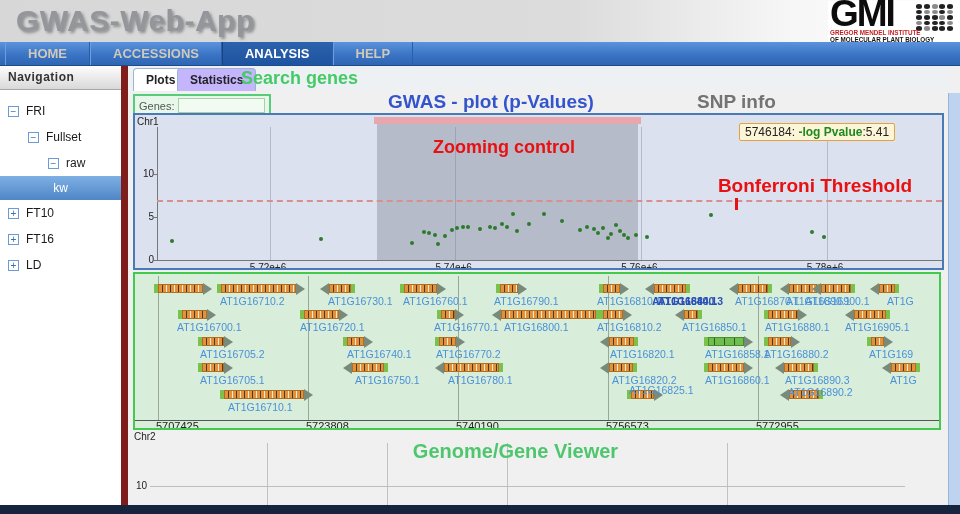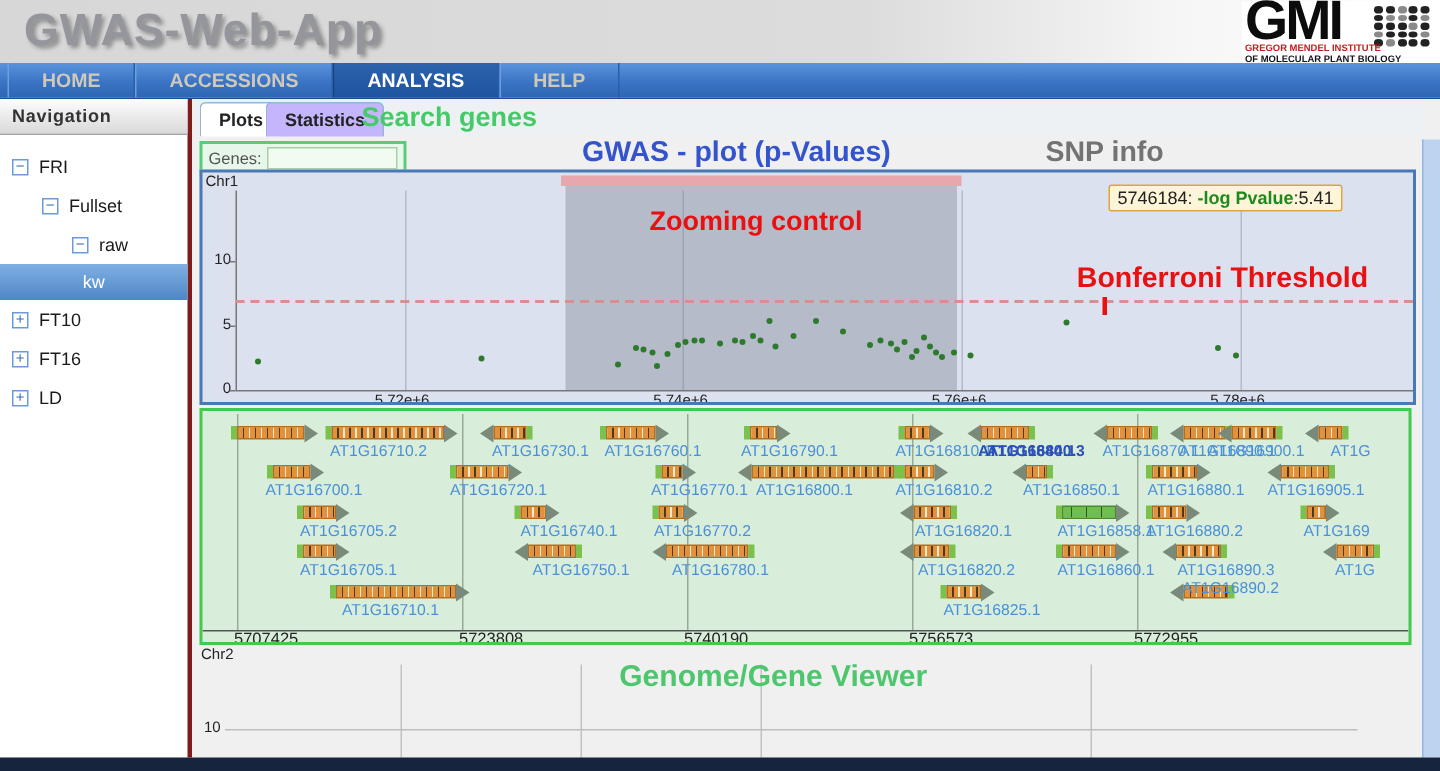--- a/index.html
+++ b/index.html
@@ -19,21 +19,21 @@
   .logo-line2{position:absolute;left:2px;top:35px;font-size:6.3px;font-weight:bold;color:#141414;white-space:nowrap;}
   
   .navbar{position:absolute;left:0;top:42px;width:960px;height:24px;
           background:linear-gradient(#5b93dd,#3a74c4 55%,#2f66b4);border-bottom:1px solid #1c4c8c;
           display:flex;align-items:stretch;padding-left:5px;box-sizing:border-box;}
   .nav-item{display:flex;align-items:center;padding:0 22px;font-size:13px;font-weight:bold;
             color:#cfc9ba;border-right:1px solid #2a5ea8;border-left:1px solid #6b9fe0;cursor:pointer;}
   .nav-item.active{background:linear-gradient(#2d63ac,#1d53a0);color:#ffffff;border-left-color:#17437f;}
   
   .sidebar{position:absolute;left:0;top:66px;width:128px;height:439px;background:#ffffff;
-           border-right:3px solid #7f1d1d;box-sizing:border-box;}
+           border-right:7px solid #7f1d1d;box-sizing:border-box;}
   .sidebar-header{height:23px;line-height:23px;background:linear-gradient(#fdfdfd,#d9d9d9);
                   border-bottom:1px solid #a6a6a6;font-size:12px;font-weight:bold;color:#333;
                   padding-left:8px;letter-spacing:.5px;}
   .tree{padding-top:8px;font-size:12px;color:#1a1a1a;}
   .tree-item{height:26px;display:flex;align-items:center;cursor:pointer;}
   .tree-toggle{width:11px;height:11px;border:1px solid #6a9bd8;background:#fff;color:#3a6fb5;
                font-size:10px;line-height:9px;text-align:center;margin-right:7px;box-sizing:border-box;}
   .tree-item.selected{background:linear-gradient(#7fb0e4,#4f86c6);color:#fff;justify-content:center;height:24px;}
   
   .tabbar{position:absolute;left:131px;top:66px;width:819px;height:24px;background:#eef1f4;}
@@ -465,21 +465,21 @@
           <div class="gene-cap"></div>
           <div class="gene-body" style="width: 80px;"></div>
           <div class="arrow-r"></div>
         </div>
         <div class="gene-label" style="left: 93px; top: 127px;">AT1G16710.1</div>
         <div class="gene" style="left: 492px; top: 116px;">
           <div class="gene-cap"></div>
           <div class="gene-body" style="width: 23px;"></div>
           <div class="arrow-r"></div>
         </div>
-        <div class="gene-label" style="left: 494px; top: 127px;">AT1G16825.1</div>
+        <div class="gene-label" style="left: 494px; top: 110px;">AT1G16825.1</div>
         <div class="gene" style="left: 645px; top: 116px;">
           <div class="arrow-l"></div>
           <div class="gene-body" style="width: 30px;"></div>
           <div class="gene-cap"></div>
         </div>
         <div class="gene-label" style="left: 653px; top: 112px;">AT1G16890.2</div>
       </div>
     <div id="gv-coords">
         <div class="gv-coord" style="left: 21px; top: 146px;">5707425</div>
         <div class="gv-coord" style="left: 171px; top: 146px;">5723808</div>

